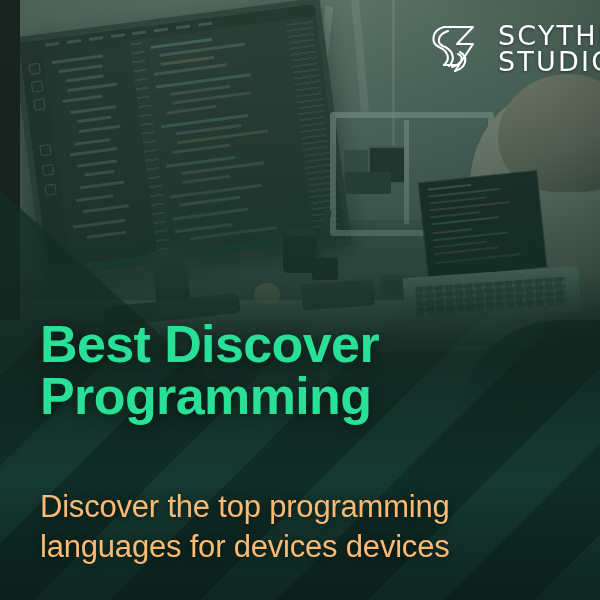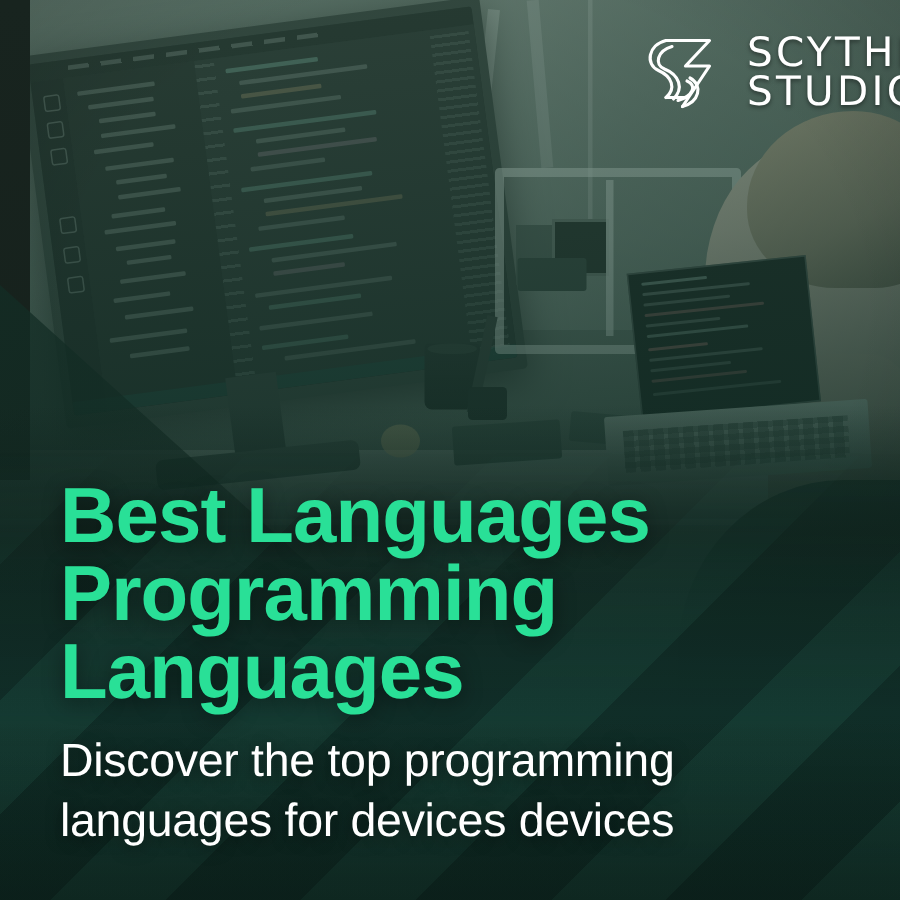--- a/index.html
+++ b/index.html
@@ -242,21 +242,21 @@
     position:absolute;left:40px;top:318px;width:520px;
     color:#29e097;
     font-family:"Liberation Sans",sans-serif;
     font-weight:bold;font-size:52px;line-height:52px;
     letter-spacing:-.6px;
     text-shadow:0 3px 14px rgba(0,0,0,.45);
   }
   .headline span{display:block;}
   .subtitle{
     position:absolute;left:40px;top:487px;width:540px;
-    color:#ffffff;
+    color:#fdba74;
     font-family:"Liberation Sans",sans-serif;
     font-weight:400;font-size:31px;line-height:40px;
     letter-spacing:-.2px;
     text-shadow:0 2px 10px rgba(0,0,0,.5);
   }
   .subtitle span{display:block;}
 </style>
 </head>
 <body>
 
@@ -388,23 +388,22 @@
         <path d="M20 47 H34"></path>
       </g>
     </svg>
     <div class="logo-words">
       <span>SCYTHE</span>
       <span>STUDIO</span>
     </div>
   </div>
 
   <div class="headline">
-    <span>Best Languages</span>
+    <span>Best Discover</span>
     <span>Programming</span>
-    <span>Languages</span>
   </div>
 
   <div class="subtitle">
     <span>Discover the top programming</span>
     <span>languages for devices devices</span>
   </div>
 
 </div>
 
 </body></html>

